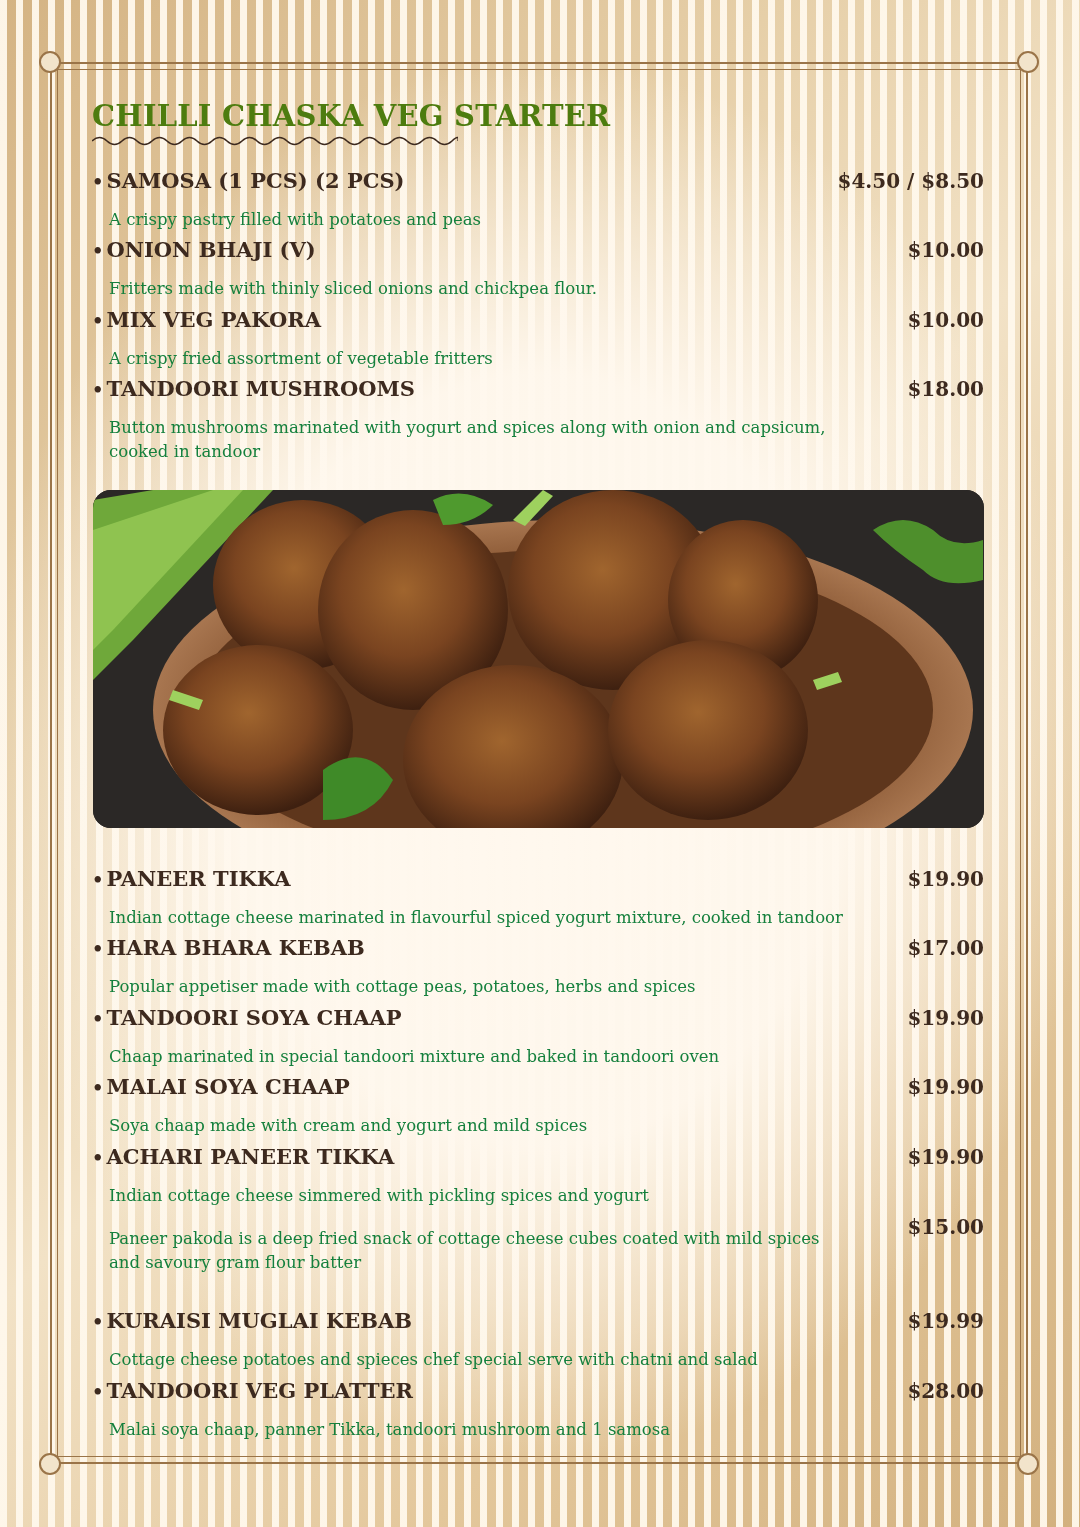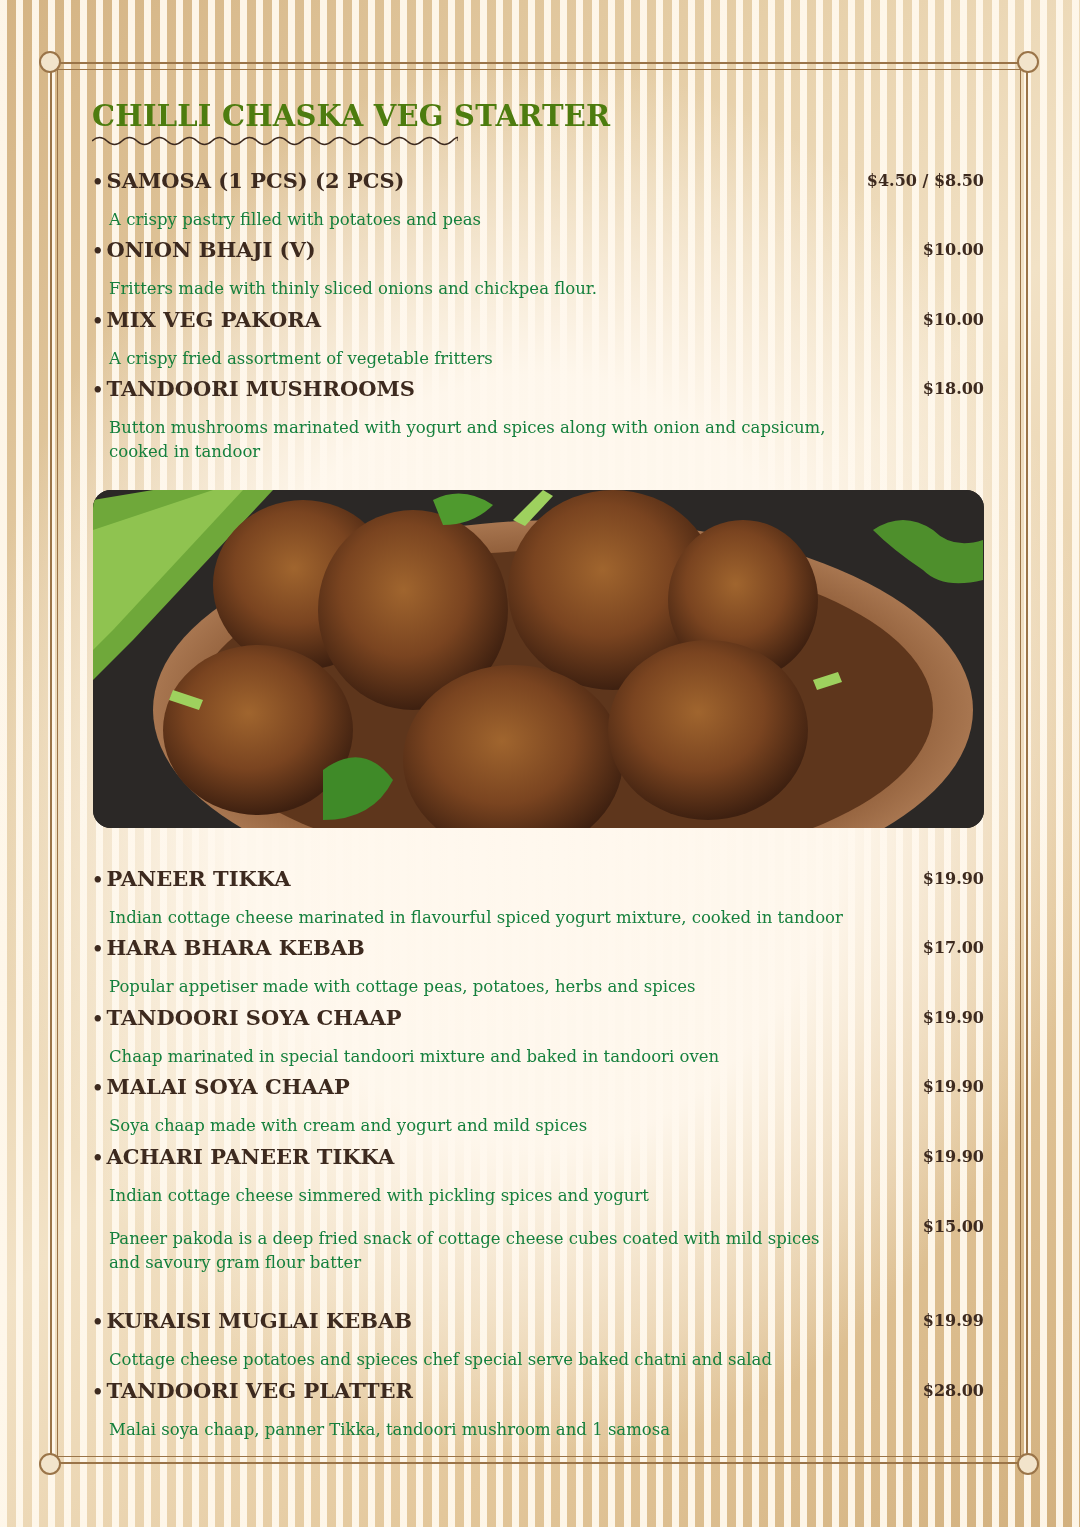--- a/index.html
+++ b/index.html
@@ -47,21 +47,21 @@
   .wave { display: block; margin-top: 2px; }
 
   .items { position: relative; }
   .item { position: relative; }
   .item-name {
     font-size: 21px; font-weight: bold; line-height: 26px; white-space: nowrap;
   }
   .item-name .bullet { font-size: 18px; margin-right: 3px; }
   .item-price {
     position: absolute; right: 2px; top: 0;
-    font-size: 16px; font-weight: bold; line-height: 26px; white-space: nowrap;
+    font-size: 20px; font-weight: bold; line-height: 26px; white-space: nowrap;
   }
   .item-desc {
     font-size: 16.5px; line-height: 24px; padding-left: 17px;
     margin-top: 13px; color: #15803d;
   }
   .food-photo {
     position: absolute; left: 93px; top: 490px; width: 891px; height: 338px;
     border-radius: 18px; overflow: hidden;
     background: #2a2724;
   }
@@ -175,20 +175,20 @@
     <div class="item-price">$19.90</div>
     <div class="item-desc">Indian cottage cheese simmered with pickling spices and yogurt</div>
   </div>
   <div class="item" style="position:absolute; top:348px; width:894px;">
     <div class="item-price">$15.00</div>
     <div class="item-desc" style="width:760px;">Paneer pakoda is a deep fried snack of cottage cheese cubes coated with mild spices and savoury gram flour batter</div>
   </div>
   <div class="item" style="position:absolute; top:442px; width:894px;">
     <div class="item-name"><span class="bullet">•</span><span>KURAISI MUGLAI KEBAB</span></div>
     <div class="item-price">$19.99</div>
-    <div class="item-desc" style="white-space:nowrap;">Cottage cheese potatoes and spieces chef special serve baked chatni and salad</div>
+    <div class="item-desc" style="white-space:nowrap;">Cottage cheese potatoes and spieces chef special serve with chatni and salad</div>
   </div>
   <div class="item" style="position:absolute; top:512px; width:894px;">
     <div class="item-name"><span class="bullet">•</span><span>TANDOORI VEG PLATTER</span></div>
     <div class="item-price">$28.00</div>
     <div class="item-desc">Malai soya chaap, panner Tikka, tandoori mushroom and 1 samosa</div>
   </div>
 </div>
 
 </body></html>

